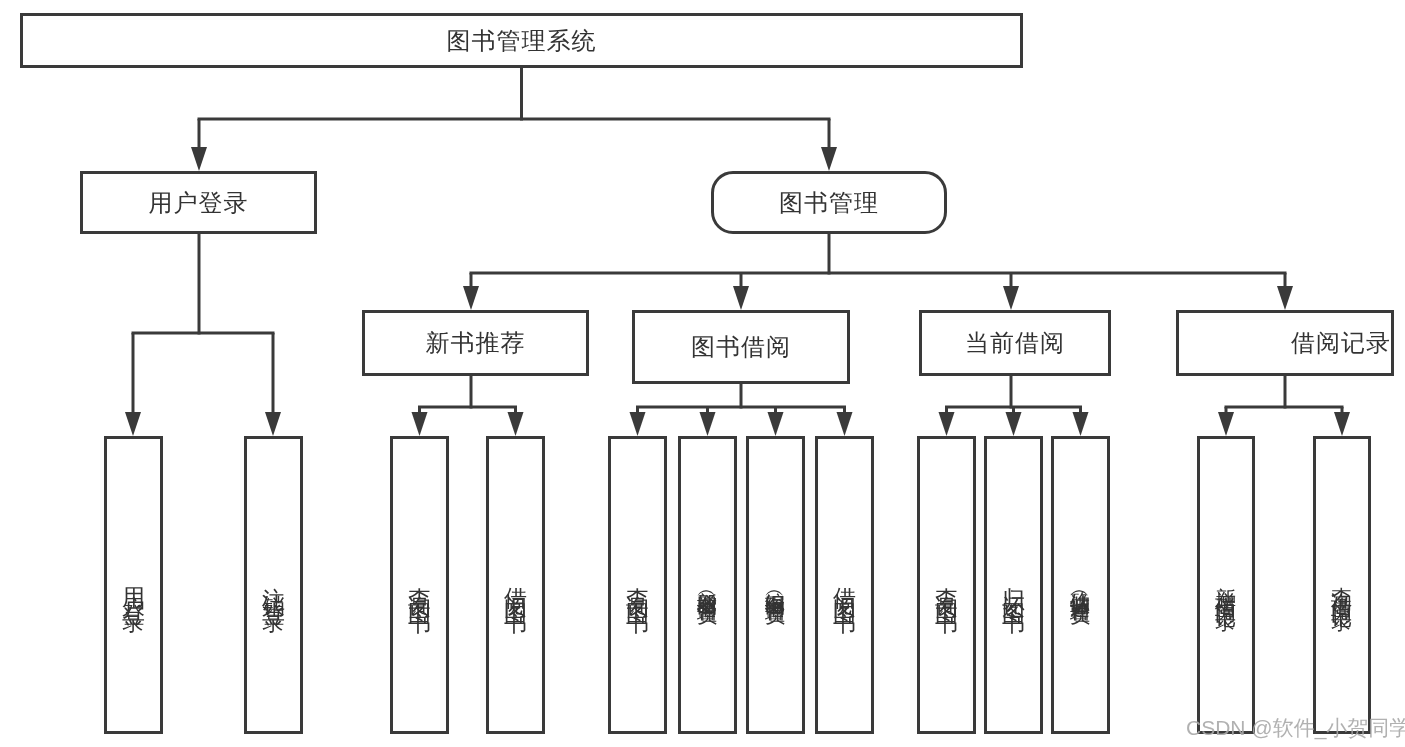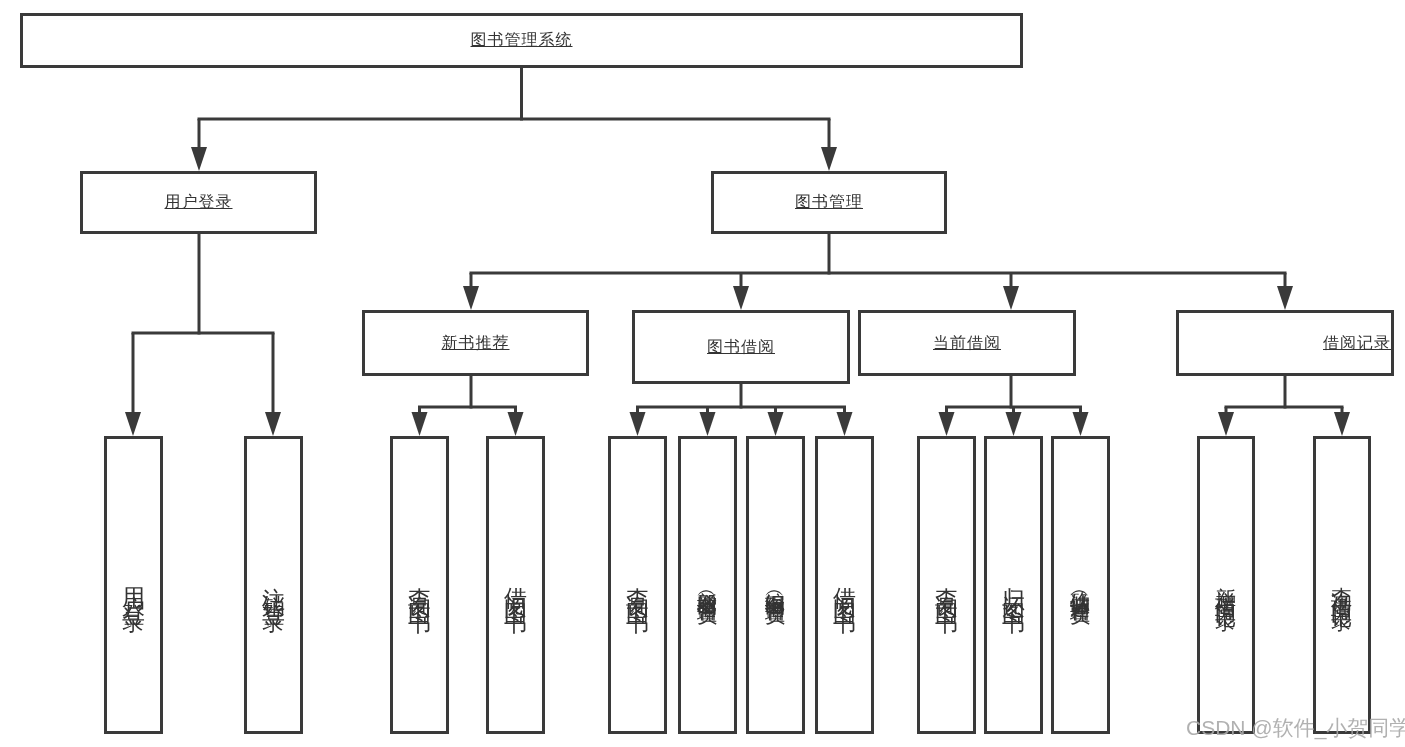--- a/index.html
+++ b/index.html
@@ -16,24 +16,23 @@
     box-sizing: border-box;
     border: 3px solid #3a3a3a;
     background: #ffffff;
     display: flex;
     align-items: center;
     justify-content: center;
     color: #333333;
     z-index: 2;
   }
   .hbox span {
-    font-size: 16px;
+    font-size: 24px;
     letter-spacing: 1px;
     white-space: nowrap;
-    text-decoration: underline;
   }
   .vbox span {
     writing-mode: vertical-rl;
     text-orientation: mixed;
     font-size: 23px;
     letter-spacing: 8px;
     line-height: 1;
     white-space: nowrap;
   }
   #connectors {
@@ -123,31 +122,31 @@
     <polygon points="1334,412 1350,412 1342,436"></polygon>
   </svg>
 
   <div class="box hbox" style="left:20px; top:13px; width:1003px; height:55px;">
     <span>图书管理系统</span>
   </div>
 
   <div class="box hbox" style="left:80px; top:171px; width:237px; height:63px;">
     <span>用户登录</span>
   </div>
-  <div class="box hbox" style="left:711px; top:171px; width:236px; height:63px;">
+  <div class="box hbox" style="left:711px; top:171px; width:236px; height:63px;border-radius:22px;">
     <span>图书管理</span>
   </div>
 
   <div class="box hbox" style="left:362px; top:310px; width:227px; height:66px;">
     <span>新书推荐</span>
   </div>
   <div class="box hbox" style="left:632px; top:310px; width:218px; height:74px;">
     <span>图书借阅</span>
   </div>
-  <div class="box hbox" style="left:858px; top:310px; width:218px; height:66px;">
+  <div class="box hbox" style="left:919px; top:310px; width:192px; height:66px;">
     <span>当前借阅</span>
   </div>
   <div class="box hbox" style="left:1176px; top:310px; width:218px; height:66px;justify-content:flex-end;">
     <span>借阅记录</span>
   </div>
 
   <div class="box vbox" style="left:104px; top:436px; width:59px; height:298px;">
     <span>用户登录</span>
   </div>
   <div class="box vbox" style="left:244px; top:436px; width:59px; height:298px;">

